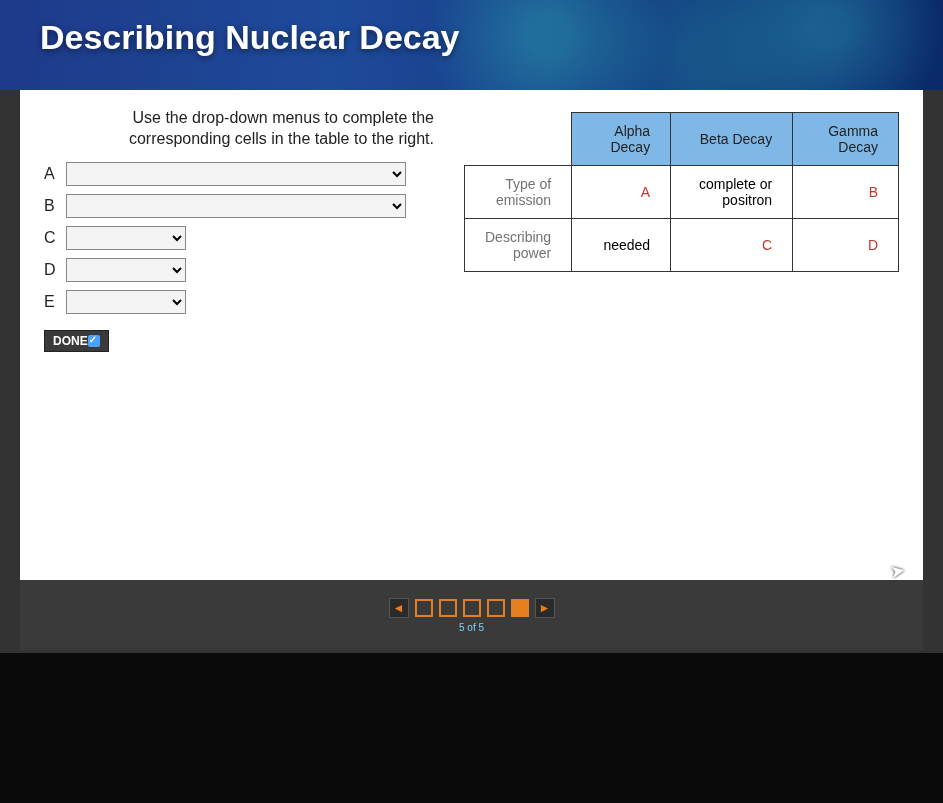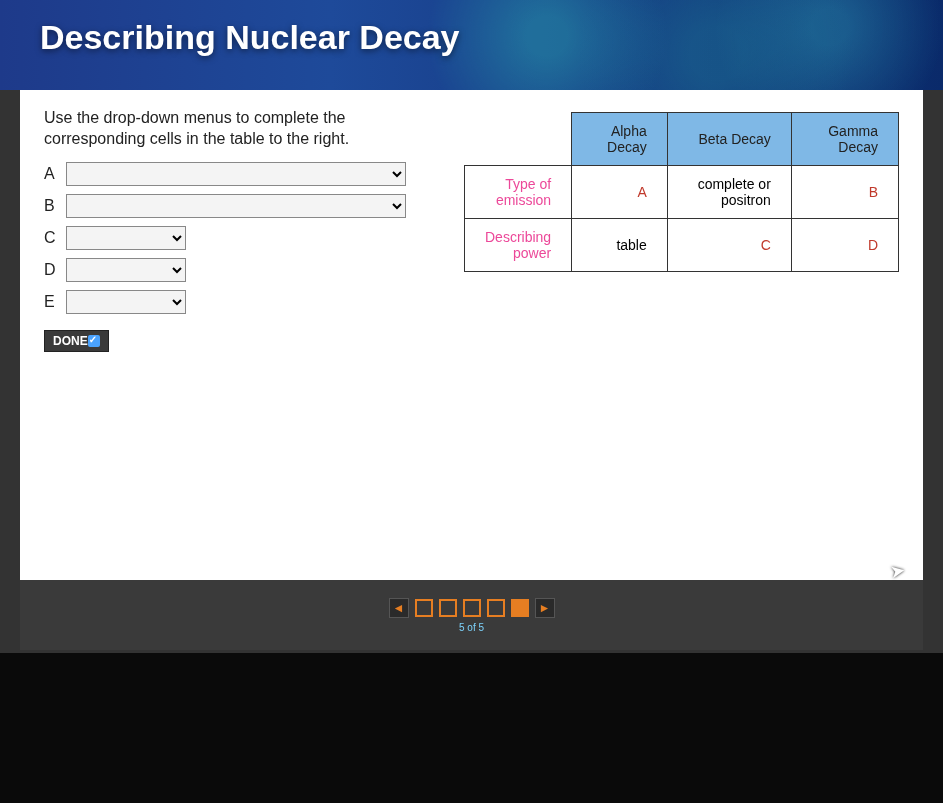--- a/index.html
+++ b/index.html
@@ -51,20 +51,21 @@
     position: relative;
   }
   .left-col {
     flex: 0 0 390px;
   }
   .instruction {
     font-size: 16px;
     line-height: 1.3;
     color: #222;
     margin-bottom: 12px;
+    text-align: right;
   }
   .field-row {
     display: flex;
     align-items: center;
     margin-bottom: 8px;
   }
   .field-label {
     width: 22px;
     font-size: 16px;
     color: #222;
@@ -125,21 +126,21 @@
     vertical-align: middle;
   }
   table.decay th {
     background: #7fb8e6;
     font-weight: 500;
     color: #222;
   }
   table.decay .rowhead {
     background: #fff;
     font-weight: 400;
-    color: #ec4899;
+    color: #737373;
     width: 100px;
   }
   .ans { color: #c0392b; font-weight: 500; }
   .corner-blank {
     border-top: none !important;
     border-left: none !important;
     background: #fff;
   }
 
   .nav-bar {
@@ -248,21 +249,21 @@
           <th>Gamma Decay</th>
         </tr>
         <tr>
           <td class="rowhead">Type of emission</td>
           <td class="ans">A</td>
           <td>complete or positron</td>
           <td class="ans">B</td>
         </tr>
         <tr>
           <td class="rowhead">Describing power</td>
-          <td>table</td>
+          <td>needed</td>
           <td class="ans">C</td>
           <td class="ans">D</td>
         </tr>
       </tbody>
         </table>
     </div>
 
     <div class="cursor">➤</div>
   </div>
 

